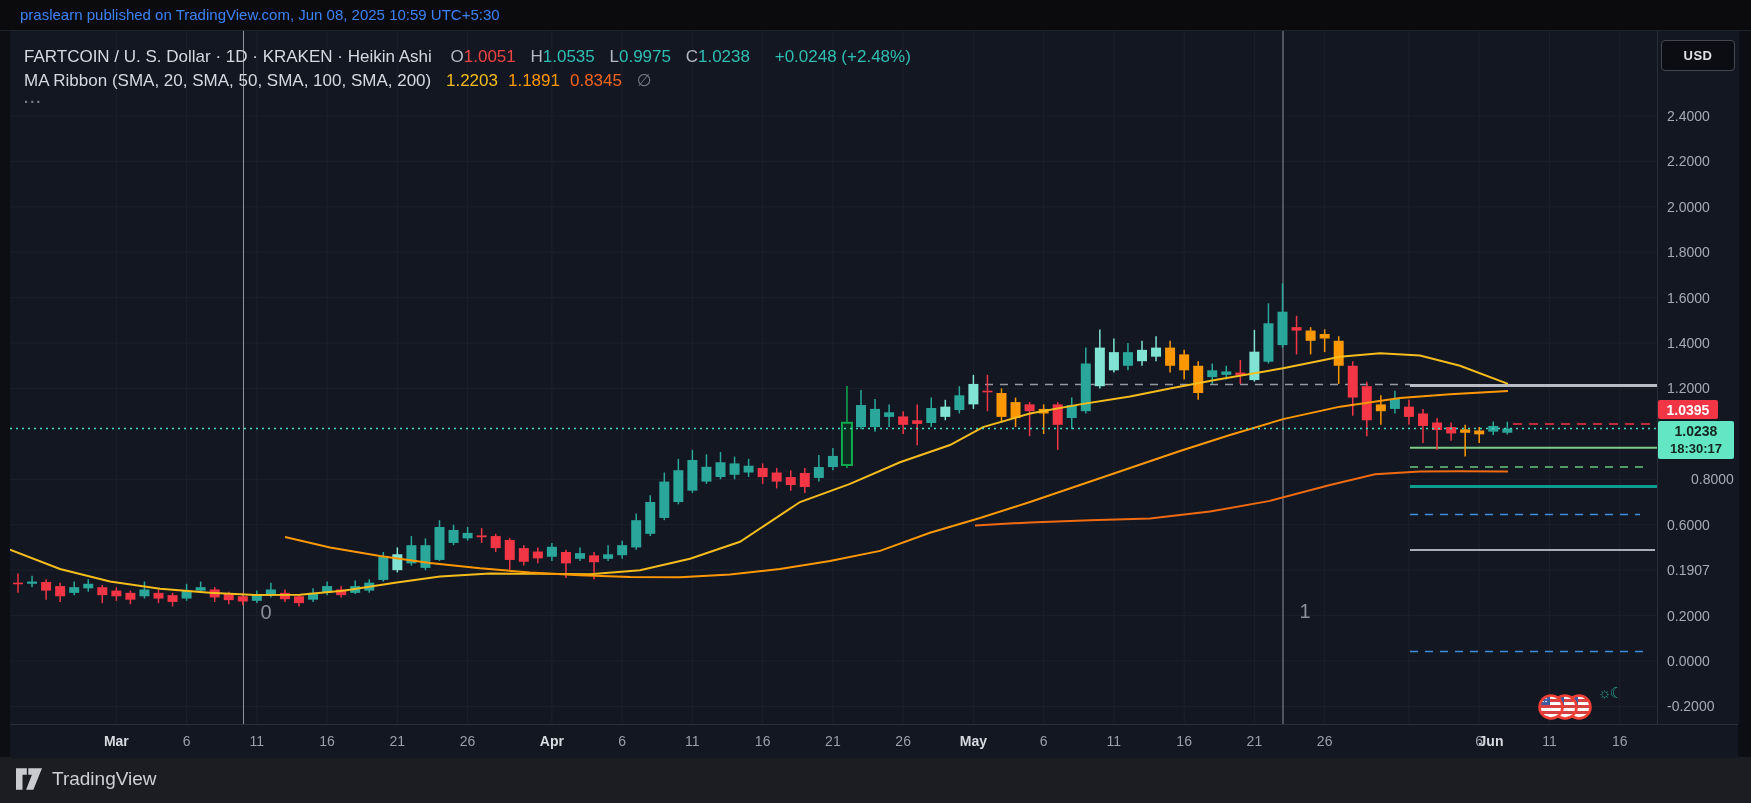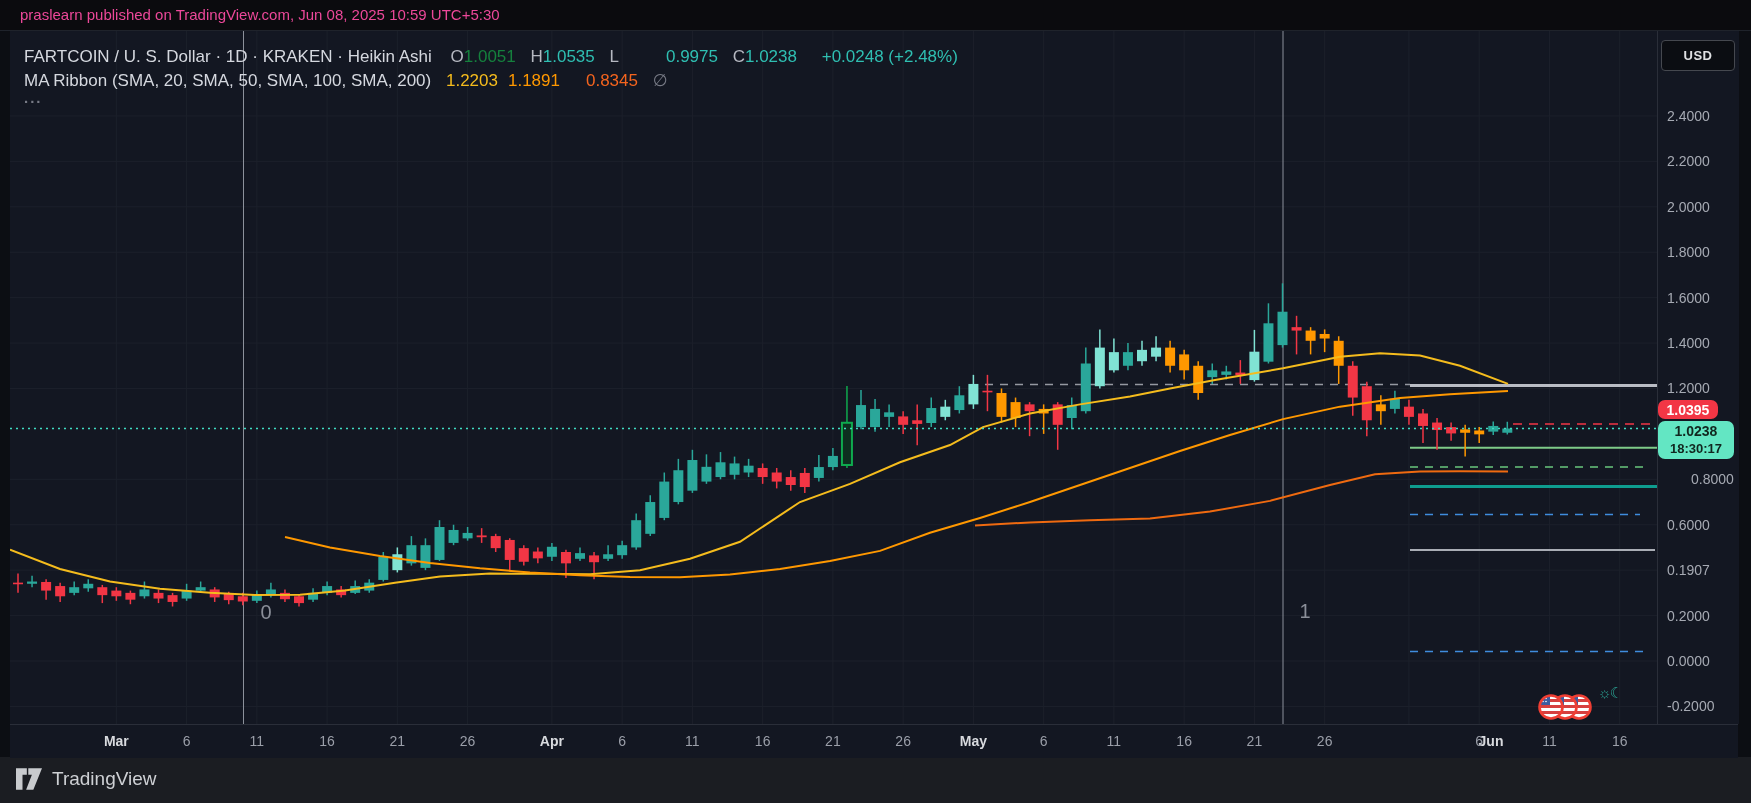--- a/index.html
+++ b/index.html
@@ -1,41 +1,41 @@
 <!DOCTYPE html>
 <html><head>
 <meta charset="utf-8">
 <style>
   html,body{margin:0;padding:0;background:#000;}
   #stage{position:relative;width:1751px;height:803px;background:#131722;overflow:hidden;
          font-family:"Liberation Sans",sans-serif;}
   
   #topbar{position:absolute;left:0;top:0;width:1751px;height:30px;background:#0b0b0e;
           border-bottom:1px solid #1f232b;}
-  #topbar .txt{position:absolute;left:20px;top:6px;font-size:15px;color:#ec4899;}
+  #topbar .txt{position:absolute;left:20px;top:6px;font-size:15px;color:#3b82f6;}
   
   #left-sliver{position:absolute;left:0;top:31px;width:10px;height:726px;background:#0c0e13;}
   #right-sliver{position:absolute;left:1738px;top:31px;width:13px;height:726px;background:#0c0e13;}
   #bottombar{position:absolute;left:0;top:757px;width:1751px;height:46px;background:#1b1d22;}
   
   .legend{position:absolute;left:24px;z-index:30;font-size:17px;color:#d5d8df;white-space:nowrap;}
   .lg-val{margin-left:2px;text-align:center;}
   #legend-more{color:#787b86;font-weight:bold;letter-spacing:2px;font-size:15px;}
   
   #price-axis{position:absolute;left:1657px;top:31px;width:81px;height:693px;border-left:1px solid #2a2e39;background:#131722;z-index:20;}
   #time-axis{position:absolute;left:10px;top:724px;width:1728px;height:33px;border-top:1px solid #2a2e39;background:#131722;z-index:20;}
   .p-tick{position:absolute;left:9px;font-size:14px;color:#a6aab3;}
   .t-tick{position:absolute;top:8px;font-size:14px;color:#9b9fa9;transform:translateX(-50%);}
   .t-tick.major{color:#d8dade;font-weight:bold;}
   
   #usd-btn{position:absolute;left:1661px;top:40px;width:72px;height:29px;background:#0b0d12;
            border:1px solid #45484f;border-radius:4px;color:#dfe0e3;font-size:13px;font-weight:bold;
            display:flex;align-items:center;justify-content:center;letter-spacing:.5px;z-index:25;}
   
-  .plate{position:absolute;z-index:26;display:flex;flex-direction:column;align-items:center;justify-content:center;border-radius:7px;}
+  .plate{position:absolute;z-index:26;display:flex;flex-direction:column;align-items:center;justify-content:center;border-radius:2px;}
   #plate-red{left:1658px;top:400px;width:60px;height:19px;background:#f23645;color:#fff;font-size:14px;font-weight:bold;}
   #plate-cur{left:1658px;top:421px;width:76px;height:38px;background:#63e6c3;color:#11271f;font-size:14px;font-weight:bold;line-height:18px;}
   #plate-cur .cd{font-size:13px;font-weight:bold;}
   
   .vl-label{position:absolute;font-size:20px;color:#8b8f99;z-index:15;transform:translateX(-50%);}
   
   #logo{position:absolute;left:16px;top:768px;display:flex;align-items:center;gap:10px;color:#ced0d4;}
   #logo svg{display:block;}
   #logo .wordmark{font-size:19px;color:#ced0d4;}
   
@@ -326,29 +326,29 @@
   <div id="topbar">
     <div class="txt">praslearn published on TradingView.com, Jun 08, 2025 10:59 UTC+5:30</div>
   </div>
 
   <div id="left-sliver"></div>
   <div id="right-sliver"></div>
   <div id="bottombar"></div>
 
   <div class="legend" style="top:47px;">
     <span>FARTCOIN / U. S. Dollar · 1D · KRAKEN · Heikin Ashi</span>
-    <span style="margin-left:14px;color:#b5b8c1;">O</span><span style="color:#15803d;">1.0051</span>
+    <span style="margin-left:14px;color:#b5b8c1;">O</span><span style="color:#ef4444;">1.0051</span>
     <span style="margin-left:10px;color:#b5b8c1;">H</span><span style="color:#2fbfb2;">1.0535</span>
-    <span style="margin-left:10px;color:#b5b8c1;">L</span><span style="color:#2fbfb2;margin-left:47px;">0.9975</span>
+    <span style="margin-left:10px;color:#b5b8c1;">L</span><span style="color:#2fbfb2;">0.9975</span>
     <span style="margin-left:10px;color:#b5b8c1;">C</span><span style="color:#2fbfb2;">1.0238</span>
     <span style="margin-left:20px;color:#2fbfb2;">+0.0248 (+2.48%)</span>
   </div>
   <div class="legend" style="top:70px;">
     <span>MA Ribbon (SMA, 20, SMA, 50, SMA, 100, SMA, 200)</span>
-    <span id="ma-values"><span class="lg-val" style="color: rgb(245, 188, 29); margin-left: 10px;">1.2203</span><span class="lg-val" style="color: rgb(255, 152, 0); margin-left: 10px;">1.1891</span><span class="lg-val" style="color: rgb(244, 100, 30); margin-left: 26px;">0.8345</span></span>
+    <span id="ma-values"><span class="lg-val" style="color: rgb(245, 188, 29); margin-left: 10px;">1.2203</span><span class="lg-val" style="color: rgb(255, 152, 0); margin-left: 10px;">1.1891</span><span class="lg-val" style="color: rgb(244, 100, 30); margin-left: 10px;">0.8345</span></span>
     <span style="margin-left:10px;color:#787b86;">∅</span>
   </div>
   <div class="legend" style="top:88px;">
     <span id="legend-more">...</span>
   </div>
 
   <div id="price-axis">
       <div class="p-tick" style="top: 76.96px;">2.4000</div>
       <div class="p-tick" style="top: 122.38px;">2.2000</div>
       <div class="p-tick" style="top: 167.8px;">2.0000</div>

